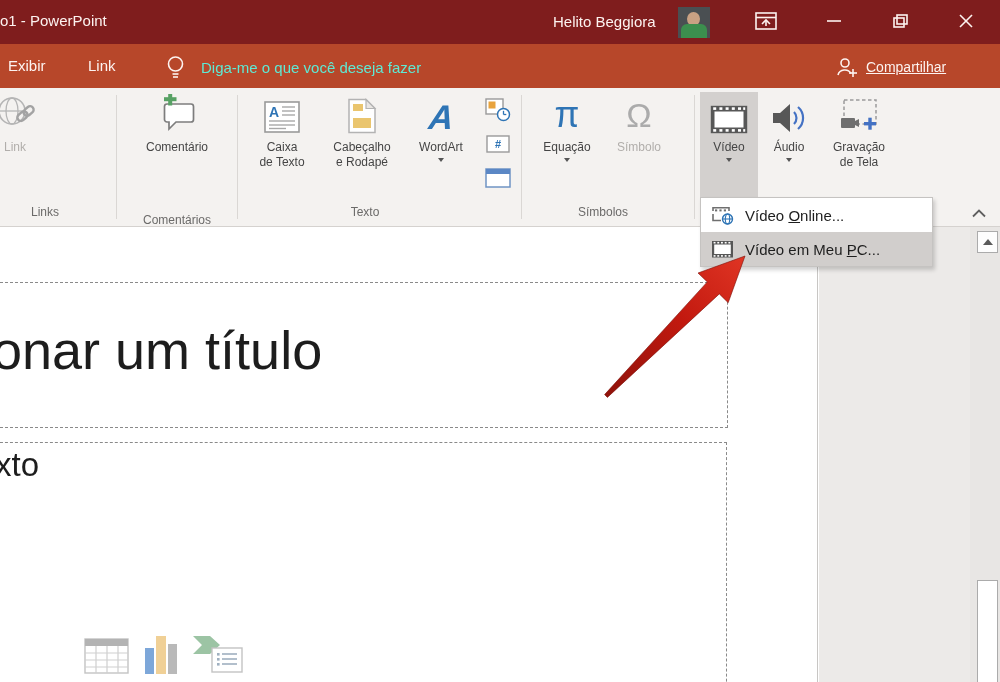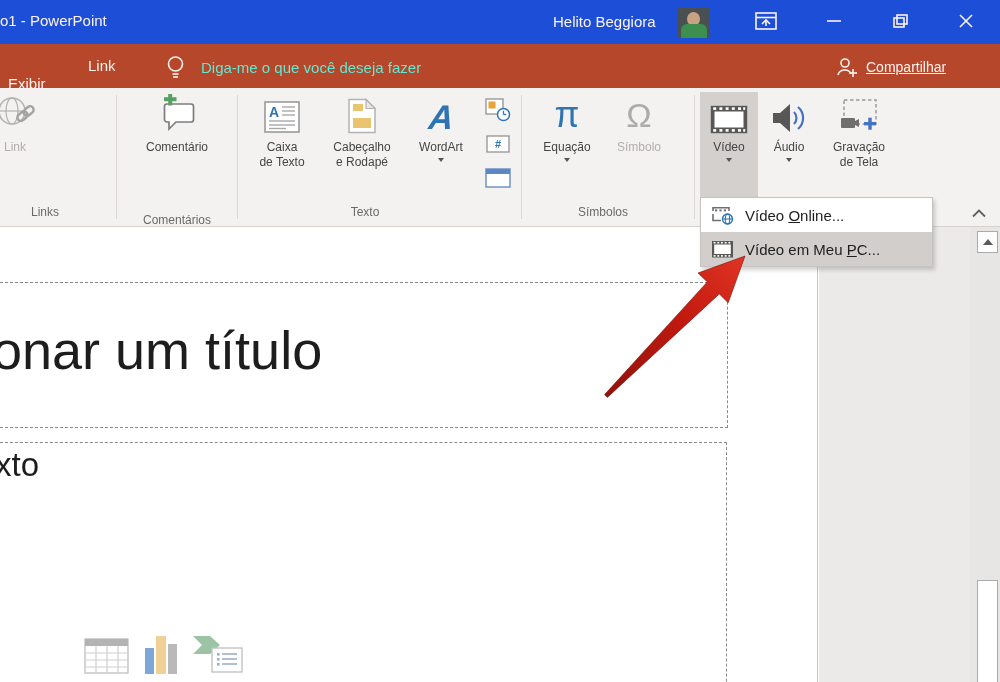--- a/index.html
+++ b/index.html
@@ -1,21 +1,21 @@
 <!DOCTYPE html>
 <html><head>
 <meta charset="utf-8">
 <style>
   * { margin:0; padding:0; box-sizing:border-box; }
   html,body { width:1000px; height:682px; overflow:hidden; }
   body { font-family:"Liberation Sans", sans-serif; }
   #stage { position:relative; width:1000px; height:682px; background:#fff; overflow:hidden; }
 
   
-  .titlebar { position:absolute; left:0; top:0; width:1000px; height:44px; background:#1d4ed8; }
+  .titlebar { position:absolute; left:0; top:0; width:1000px; height:44px; background:#7f1d1d; }
   .tb-title { position:absolute; left:0; top:12px; color:#fdf3f0; font-size:15px; white-space:nowrap; }
   .tb-user { position:absolute; left:553px; top:13px; color:#fdf3f0; font-size:15px; }
   .avatar { position:absolute; left:678px; top:7px; width:32px; height:31px; background:#4a4f52; overflow:hidden; }
   .avatar .face { position:absolute; left:9px; top:5px; width:13px; height:14px; border-radius:50%; background:#c9a183; }
   .avatar .body { position:absolute; left:3px; top:17px; width:26px; height:14px; border-radius:6px 6px 0 0; background:#3c8f4e; }
   .winbtn { position:absolute; top:6px; width:44px; height:30px; display:flex; align-items:center; justify-content:center; color:#fdf3f0; }
   .tb-icon { stroke:#fdf3f0; fill:none; stroke-width:1.6; }
 
   
   .menubar { position:absolute; left:0; top:44px; width:1000px; height:44px; background:#b7472a; }
@@ -98,21 +98,21 @@
     </div>
     <div class="winbtn" style="left:944px;">
       <svg width="14" height="14" viewBox="0 0 14 14">
         <line class="tb-icon" x1="1" y1="1" x2="13" y2="13"></line>
           <line class="tb-icon" x1="13" y1="1" x2="1" y2="13"></line>
       </svg>
     </div>
   </div>
 
   <div class="menubar">
-    <div class="mtab" style="left:8px;margin-top:18px;">Exibir</div>
+    <div class="mtab" style="left:8px;">Exibir</div>
     <div class="mtab" style="left:88px;">Link</div>
     <div class="tellme">
       <svg width="19" height="27" viewBox="0 0 19 27">
         <circle cx="9.5" cy="10" r="7" fill="none" stroke="#fdf3f0" stroke-width="1.6"></circle>
         <line x1="6.5" y1="20" x2="12.5" y2="20" stroke="#fdf3f0" stroke-width="1.6"></line>
         <line x1="7" y1="23" x2="12" y2="23" stroke="#fdf3f0" stroke-width="1.6"></line>
       </svg>
       <span>Diga-me o que você deseja fazer</span>
     </div>
     <div class="share">

